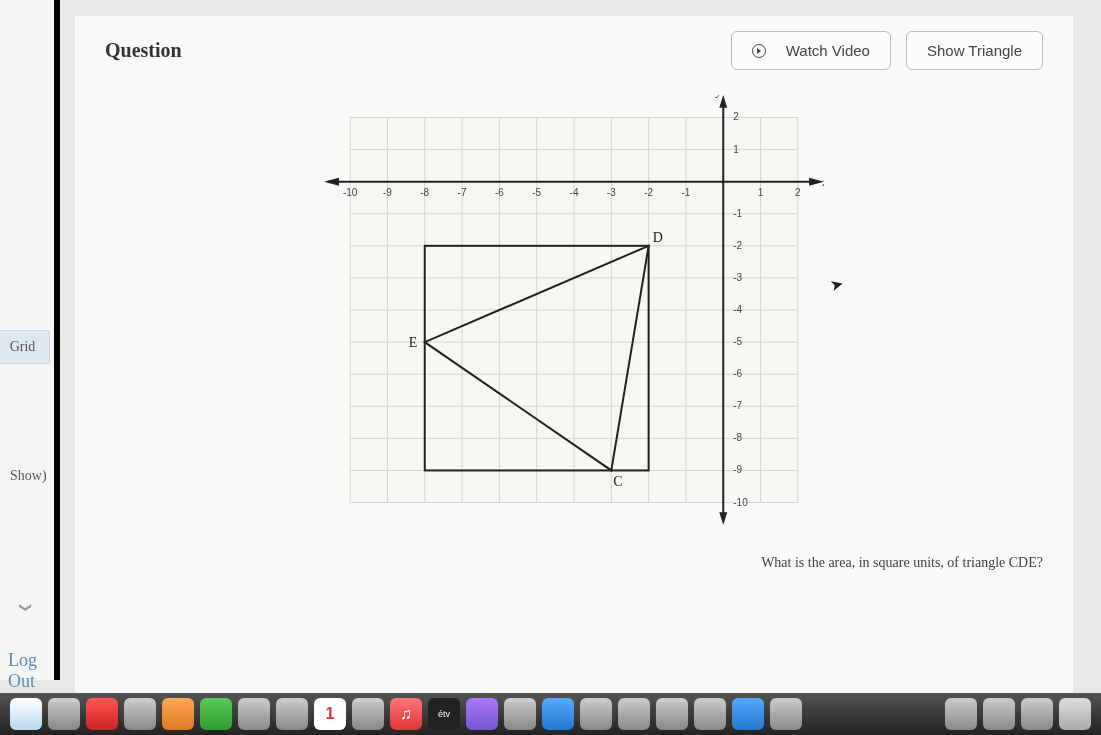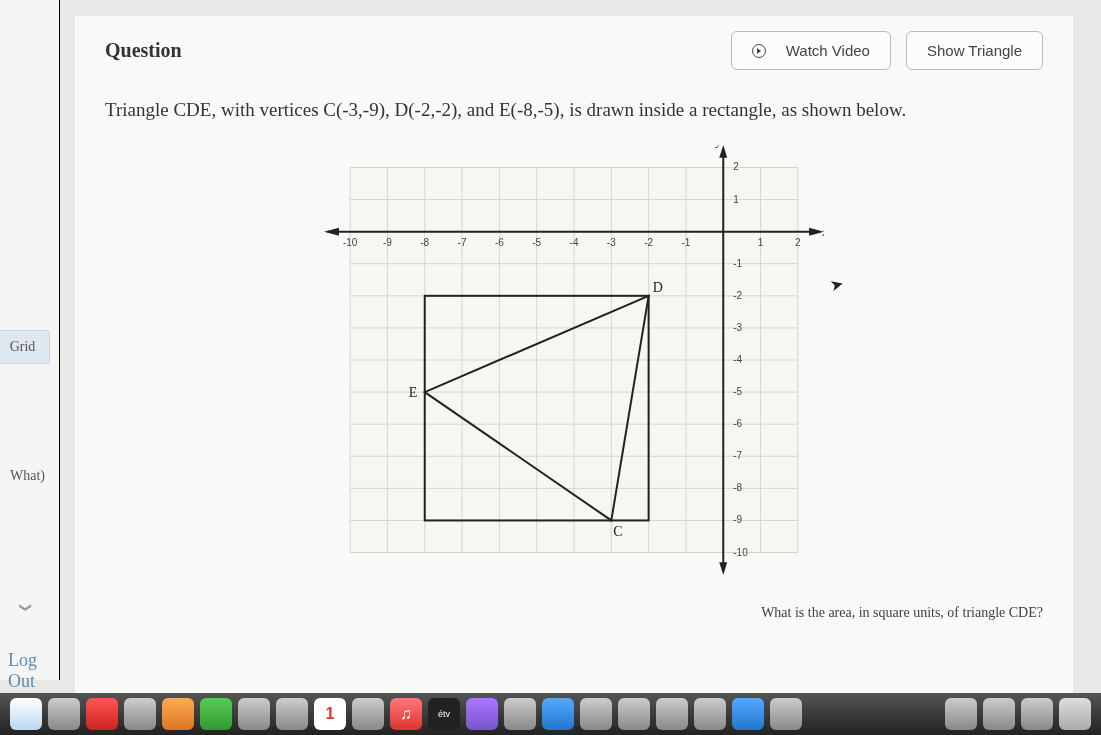--- a/index.html
+++ b/index.html
@@ -11,21 +11,21 @@
       position: relative;
       overflow: hidden;
     }
     .sidebar {
       position: absolute;
       left: 0;
       top: 0;
       width: 60px;
       height: 680px;
       background: #f5f5f3;
-      border-right: 1px solid #000000;
+      border-right: 6px solid #000000;
     }
     .sidebar-item {
       position: absolute;
       font-size: 14px;
       color: #555;
       padding: 8px 10px;
       cursor: pointer;
       width: 100%;
     }
     .sidebar-item.grid {
@@ -169,40 +169,39 @@
       color: #222;
       transform: rotate(-15deg);
       pointer-events: none;
     }
   </style>
 </head>
 <body>
 
 <div class="sidebar">
   <div class="sidebar-item grid">Grid</div>
-  <div class="sidebar-item plot">What)</div>
+  <div class="sidebar-item plot">Show)</div>
   <div class="sidebar-chevron">❯</div>
   <div class="logout">Log Out</div>
 </div>
 
 <div class="main">
   <div class="header-row">
     <div class="question-label">Question</div>
     <div class="header-buttons">
       <button class="btn">
         <span class="play-icon"></span>
         <span>Watch Video</span>
       </button>
       <button class="btn">
         <span>Show Triangle</span>
       </button>
     </div>
   </div>
 
-  <div class="problem-text">Triangle CDE, with vertices C(-3,-9), D(-2,-2), and E(-8,-5), is drawn inside a rectangle, as shown below.</div>
 
   <div class="chart-container">
     <svg id="chart-svg" width="500" height="430" viewBox="0 0 500 430">
         <rect x="26.1194029850746" y="22.462686567164155" width="447.7611940298508" height="385.0746268656717" fill="#f6f6f2" stroke="none"></rect>
         <line x1="26.1194029850746" y1="407.53731343283584" x2="26.1194029850746" y2="22.462686567164155" stroke="#d5d5d0" stroke-width="1"></line>
         <line x1="63.4328358208955" y1="407.53731343283584" x2="63.4328358208955" y2="22.462686567164155" stroke="#d5d5d0" stroke-width="1"></line>
         <line x1="100.74626865671641" y1="407.53731343283584" x2="100.74626865671641" y2="22.462686567164155" stroke="#d5d5d0" stroke-width="1"></line>
         <line x1="138.0597014925373" y1="407.53731343283584" x2="138.0597014925373" y2="22.462686567164155" stroke="#d5d5d0" stroke-width="1"></line>
         <line x1="175.3731343283582" y1="407.53731343283584" x2="175.3731343283582" y2="22.462686567164155" stroke="#d5d5d0" stroke-width="1"></line>
         <line x1="212.6865671641791" y1="407.53731343283584" x2="212.6865671641791" y2="22.462686567164155" stroke="#d5d5d0" stroke-width="1"></line>

